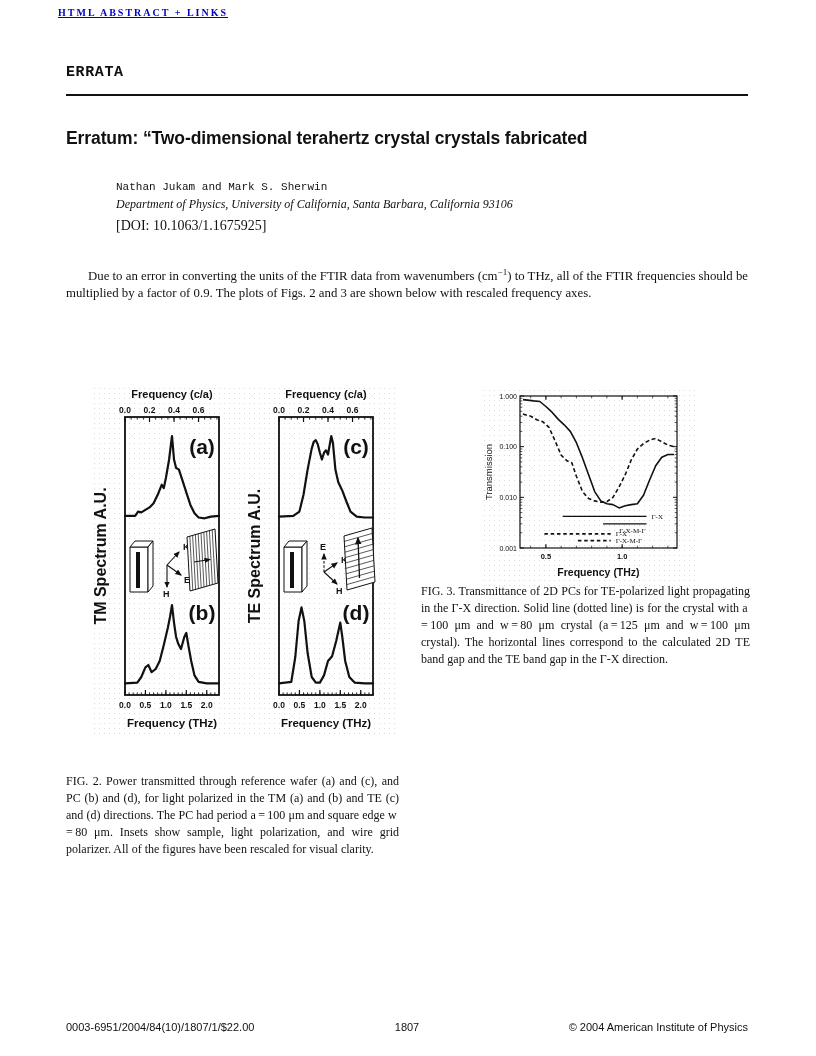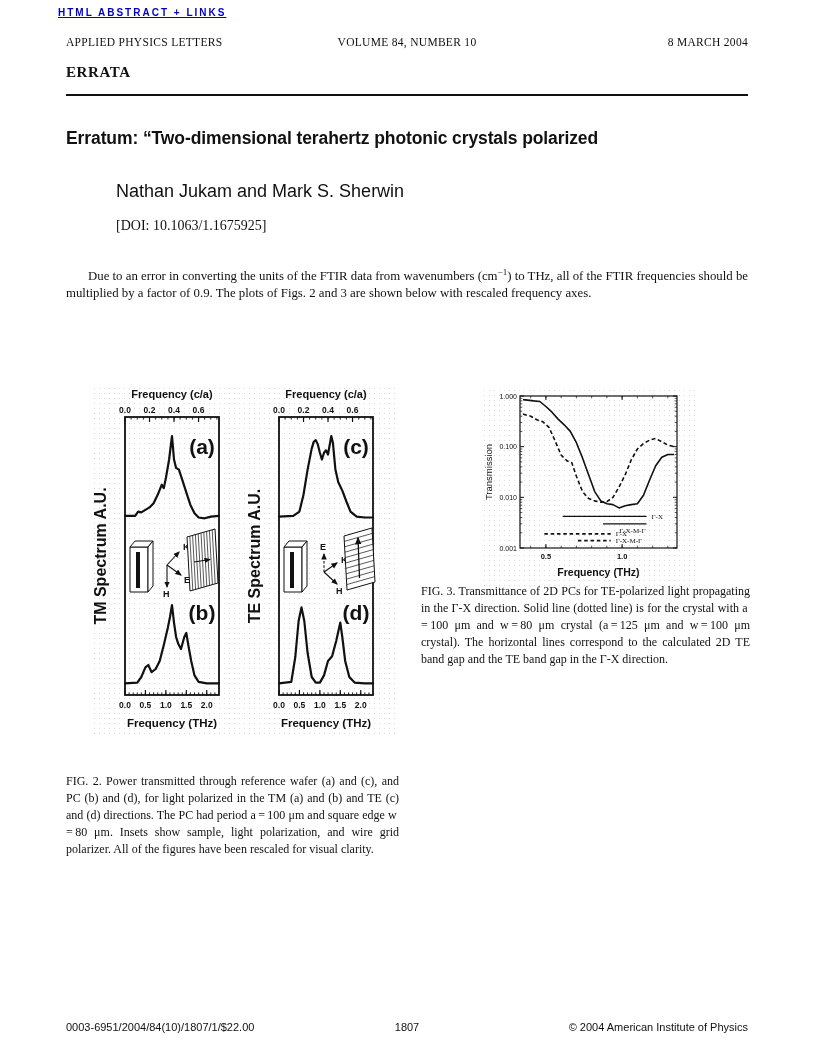--- a/index.html
+++ b/index.html
@@ -1,33 +1,33 @@
 <!DOCTYPE html>
 <html><head>
 <meta charset="utf-8">
 <style>
   html,body{margin:0;padding:0;background:#fff;}
   .page{position:relative;width:816px;height:1056px;background:#ffffff;overflow:hidden;
         font-family:"Liberation Serif",serif;color:#111;}
   .abs{position:absolute;}
 
-  .toplink{font-family:Liberation Sans, sans-serif;font-weight:bold;font-size:10px;
+  .toplink{font-family:Liberation Serif, serif;font-weight:bold;font-size:10px;
            letter-spacing:2px;color:#0000c4;text-decoration:underline;cursor:pointer;padding-left:28px;}
 
   .jheader{left:66px;top:36px;width:682px;font-size:11.5px;letter-spacing:0.3px;}
   .jheader .c{position:absolute;left:50%;transform:translateX(-50%);white-space:nowrap;}
   .jheader .r{position:absolute;right:0;white-space:nowrap;}
 
-  .errata{left:66px;top:64px;font-family:Liberation Serif, serif;
+  .errata{left:66px;top:64px;font-family:Liberation Mono, monospace;
           font-weight:bold;font-size:15px;letter-spacing:0.6px;}
   .rule{left:66px;top:94px;width:682px;height:2px;background:#111;}
 
   .title{left:66px;top:126px;width:660px;font-family:"Liberation Sans",sans-serif;
          font-weight:bold;font-size:17.5px;line-height:25px;letter-spacing:-0.1px;}
-  .authors{left:116px;top:181px;font-family:Liberation Sans, sans-serif;font-size:18px;}
+  .authors{left:116px;top:181px;font-family:Liberation Mono, monospace;font-size:11px;}
   .affil{left:116px;top:197px;font-style:italic;font-size:12px;}
   .doi{left:116px;top:218px;font-size:14px;}
 
   .bodytext{left:66px;top:264px;width:682px;font-size:12.8px;line-height:17px;
             text-align:justify;text-indent:22px;}
   .bodytext sup{font-size:9px;}
 
   .scanbg{background-image:radial-gradient(circle,#d9d9e0 0.6px,rgba(0,0,0,0) 0.7px);
           background-size:5px 5px;}
 
@@ -44,34 +44,30 @@
   .footer .r{position:absolute;right:0;text-align:right;}
   svg{display:block;}
 </style>
 </head>
 <body>
 
 <div class="page">
 
   <a class="abs toplink" style="left:30px;top:7px;" href="#">HTML ABSTRACT + LINKS</a>
 
-  <div class="abs jheader">
-    <span>APPLIED PHYSICS LETTERS</span>
-    <span class="c">VOLUME 84, NUMBER 10</span>
-    <span class="r">8 MARCH 2004</span>
-  </div>
 
   <div class="abs errata">ERRATA</div>
   <div class="abs rule"></div>
 
   <div class="abs title">
-    <div>Erratum: “Two-dimensional terahertz photonic crystals polarized</div>
+    <div>Erratum: “Two-dimensional terahertz crystal crystals fabricated</div>
   </div>
 
   <div class="abs authors">Nathan Jukam and Mark S. Sherwin</div>
+  <div class="abs affil">Department of Physics, University of California, Santa Barbara, California 93106</div>
   <div class="abs doi">[DOI: 10.1063/1.1675925]</div>
 
   <div class="abs bodytext"><span>Due to an error in converting the units of the FTIR data from wavenumbers (cm</span><sup>−1</sup><span>) to THz, all of the FTIR frequencies should be multiplied by a factor of 0.9. The plots of Figs. 2 and 3 are shown below with rescaled frequency axes.</span></div>
 
   <div class="abs fig2 scanbg">
     <div>
         <svg width="150" height="350" viewBox="0 0 150 350">
           <defs>
             <marker id="ahfig2-tm" markerWidth="7" markerHeight="7" refX="5" refY="2.5" orient="auto">
               <path d="M0,0 L6,2.5 L0,5 Z" fill="#111"></path>

